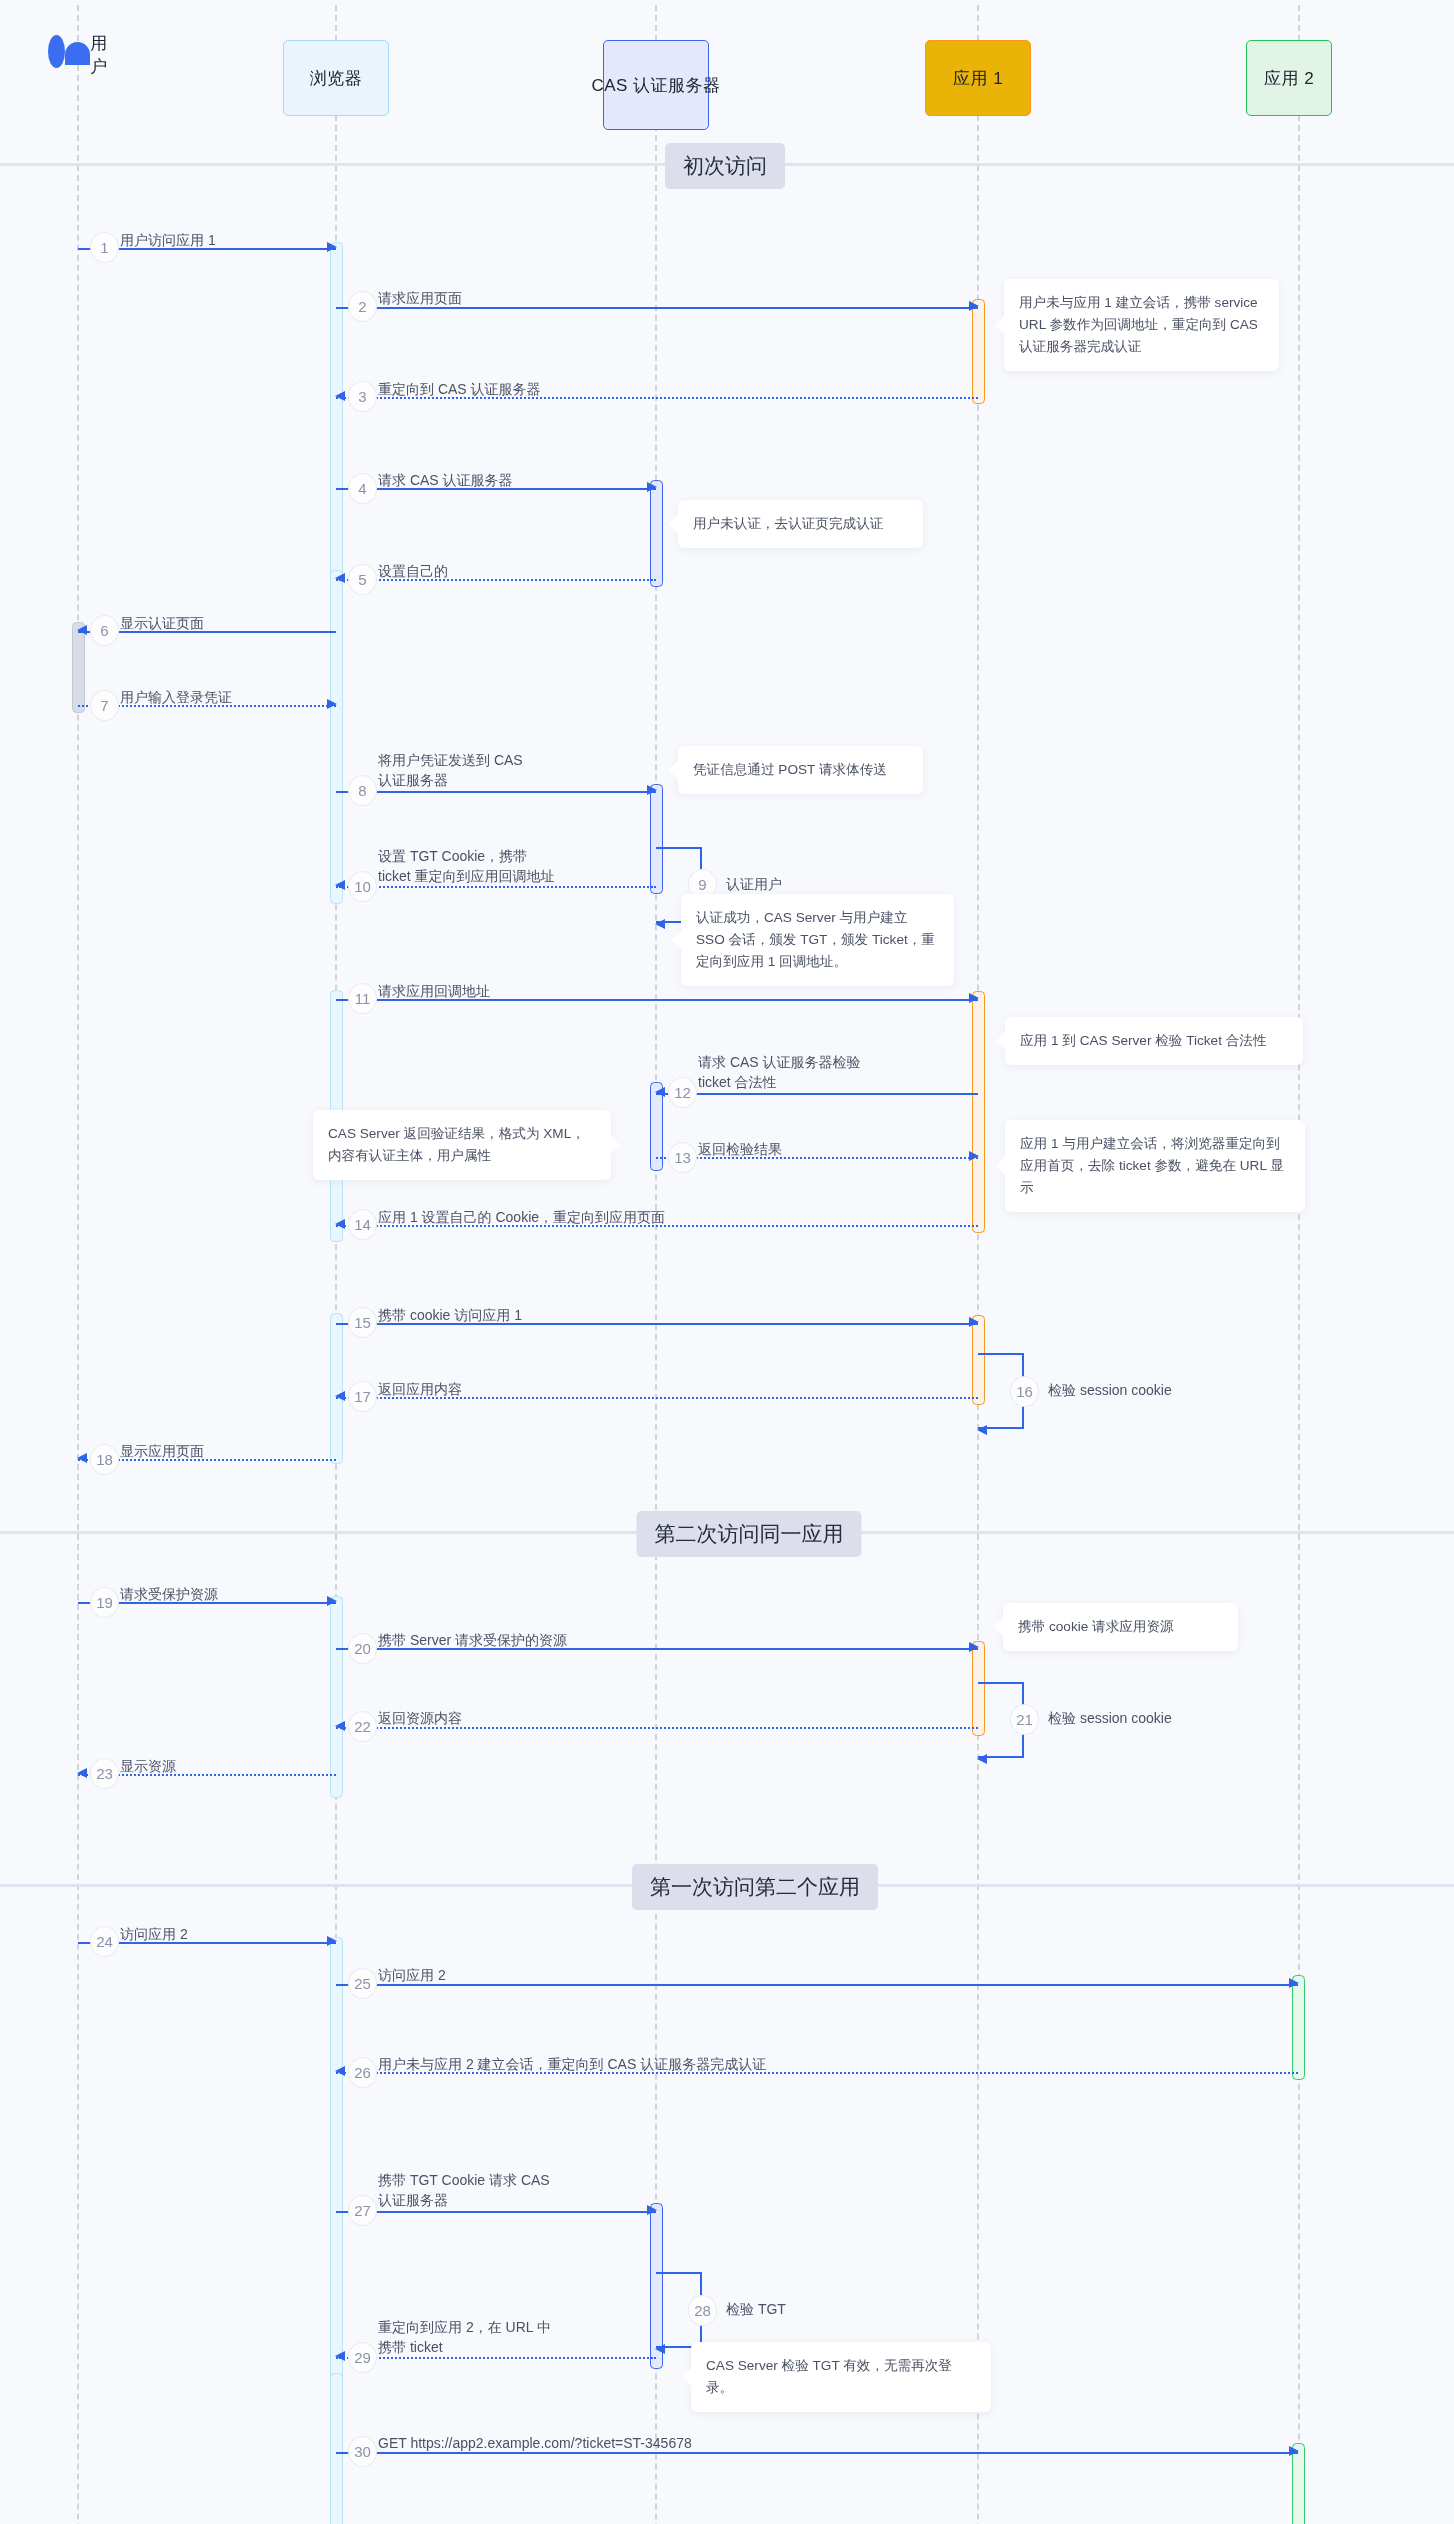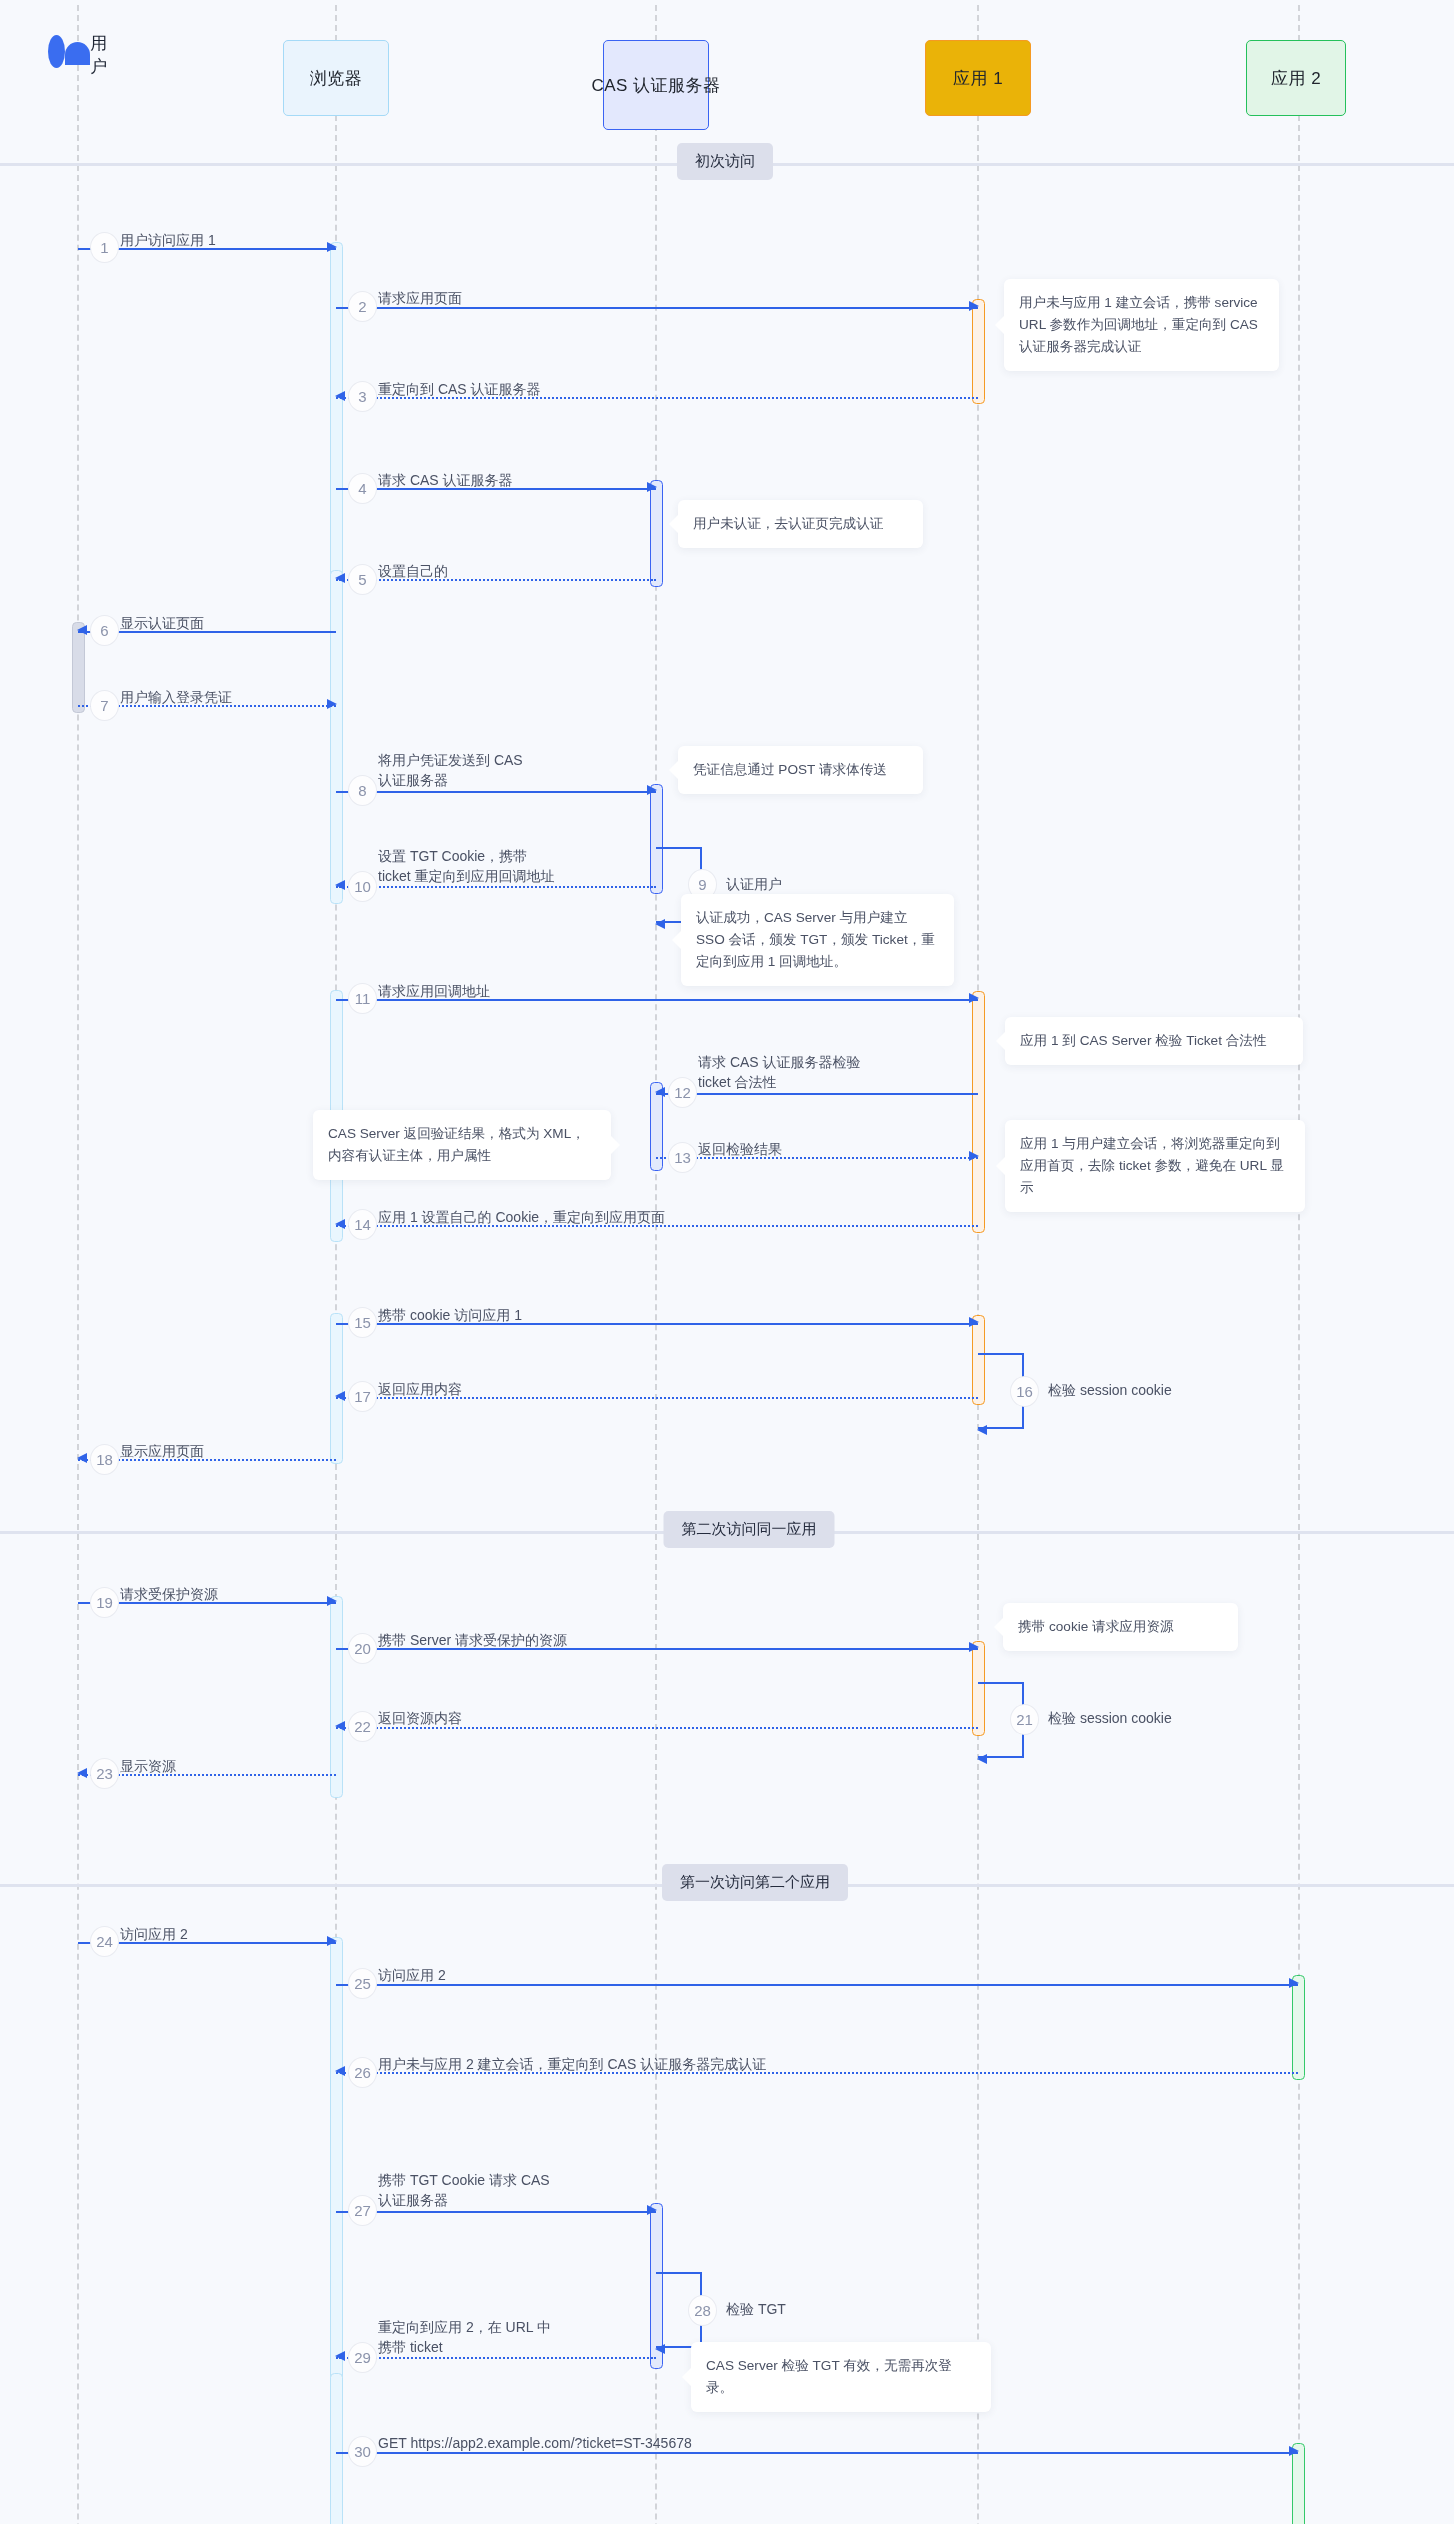--- a/index.html
+++ b/index.html
@@ -109,21 +109,21 @@
   }
   .note.tip-left::before  { left:-8.6px;  border-right:9px solid #ffffff; }
   .note.tip-right::before { right:-8.6px; border-left:9px solid #ffffff; }
 
   
   .divider { position:absolute; left:0; width:1454px; z-index:2; }
   .divider .rule { position:absolute; left:0; right:0; top:50%; border-top:3.5px solid #dfe3ef; }
   .divider .chip {
     position:absolute; top:0; transform:translateX(-50%);
     background:#dcdfeb; border-radius:5px;
-    padding:9px 18px; font-size:15px; color:#242b3d;
+    padding:9px 18px; font-size:21px; color:#242b3d;
     white-space:nowrap;
   }
 </style>
 </head>
 <body>
 
 <div id="canvas">
   <div id="lifelines">
       <div class="lifeline" style="left: 77px; top: 5px; height: 3154px;"></div>
       <div class="lifeline" style="left: 335px; top: 5px; height: 3154px;"></div>
@@ -380,17 +380,17 @@
     </div>
   <div id="participants-top">
       <div class="actor" style="left: 48px; top: 25px; width: 61px;">
         <div class="actor-head"></div>
         <div class="actor-body"></div>
         <div class="actor-label">用户</div>
       </div>
       <div class="participant p-browser" style="left: 283px; top: 40px; width: 106px; height: 76px;">浏览器</div>
       <div class="participant p-cas" style="left: 603px; top: 40px; width: 106px; height: 90px;">CAS 认证服务器</div>
       <div class="participant p-app1" style="left: 925px; top: 40px; width: 106px; height: 76px;">应用 1</div>
-      <div class="participant p-app2" style="left: 1246px; top: 40px; width: 100px; height: 76px;">应用 2</div>
+      <div class="participant p-app2" style="left: 1246px; top: 40px; width: 86px; height: 76px;">应用 2</div>
     </div>
   <div id="participants-bottom"></div>
 </div>
 
 
 </body></html>

